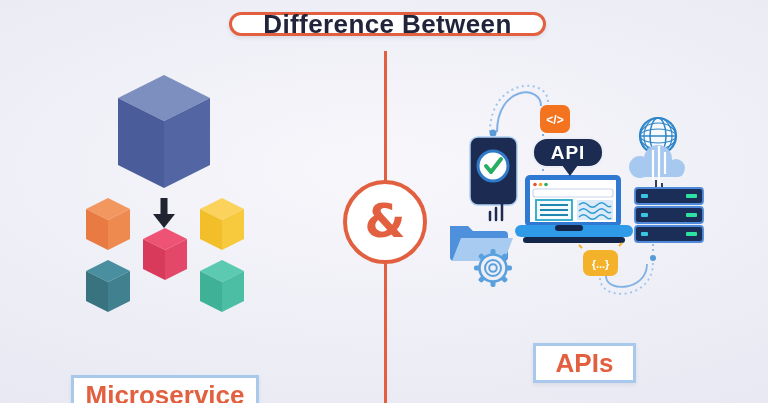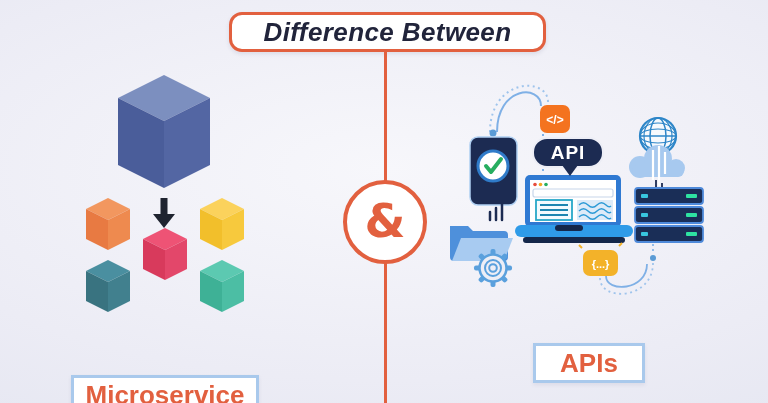--- a/index.html
+++ b/index.html
@@ -4,44 +4,44 @@
 <style>
   html,body{margin:0;padding:0;}
   body{font-family:"Liberation Sans", sans-serif;}
   #canvas{
     position:relative;width:768px;height:403px;overflow:hidden;
     background:radial-gradient(ellipse 120% 95% at 50% 42%, #f7f7fb 0%, #ececf5 55%, #e1e3ef 100%);
   }
   .abs{position:absolute;}
   
   .title-box{
-    left:229px;top:12px;width:317px;height:40px;
+    left:229px;top:12px;width:317px;height:24px;
     background:#ffffff;border:3px solid #E2603F;border-radius:13px;
     display:flex;align-items:center;justify-content:center;
     font-size:26px;font-weight:bold;color:#21243B;letter-spacing:.4px;
-    box-shadow:0 2px 4px rgba(40,40,90,.10);box-sizing:border-box;font-style:italic;
+    box-shadow:0 2px 4px rgba(40,40,90,.10);box-sizing:border-box;
   }
   
   .divider-line{left:384px;top:51px;width:3px;height:352px;background:#E2603F;}
   .amp-circle{
     left:343px;top:180px;width:84px;height:84px;box-sizing:border-box;
     background:#ffffff;border:4px solid #E2603F;border-radius:50%;
     display:flex;align-items:center;justify-content:center;
     font-size:47px;font-weight:bold;color:#E2603F;
     font-family:"DejaVu Sans", sans-serif;padding-bottom:3px;
   }
   
   .label-box{
     background:#ffffff;border:3px solid #A9C9EC;box-sizing:border-box;
     display:flex;align-items:center;justify-content:center;
     font-size:26px;font-weight:bold;color:#E2603F;
     box-shadow:0 2px 4px rgba(40,40,90,.08);
   }
   .label-left{left:71px;top:343px;width:188px;height:40px;margin-top:32px;}
-  .label-right{left:533px;top:343px;width:112px;height:40px;}
+  .label-right{left:533px;top:343px;width:103px;height:40px;}
   .illu-left{left:70px;top:68px;}
   .illu-right{left:440px;top:62px;}
   svg text{font-family:"Liberation Sans", sans-serif;font-weight:bold;}
 </style>
 </head>
 <body>
 
 <div id="canvas">
 
   <div class="abs title-box">

